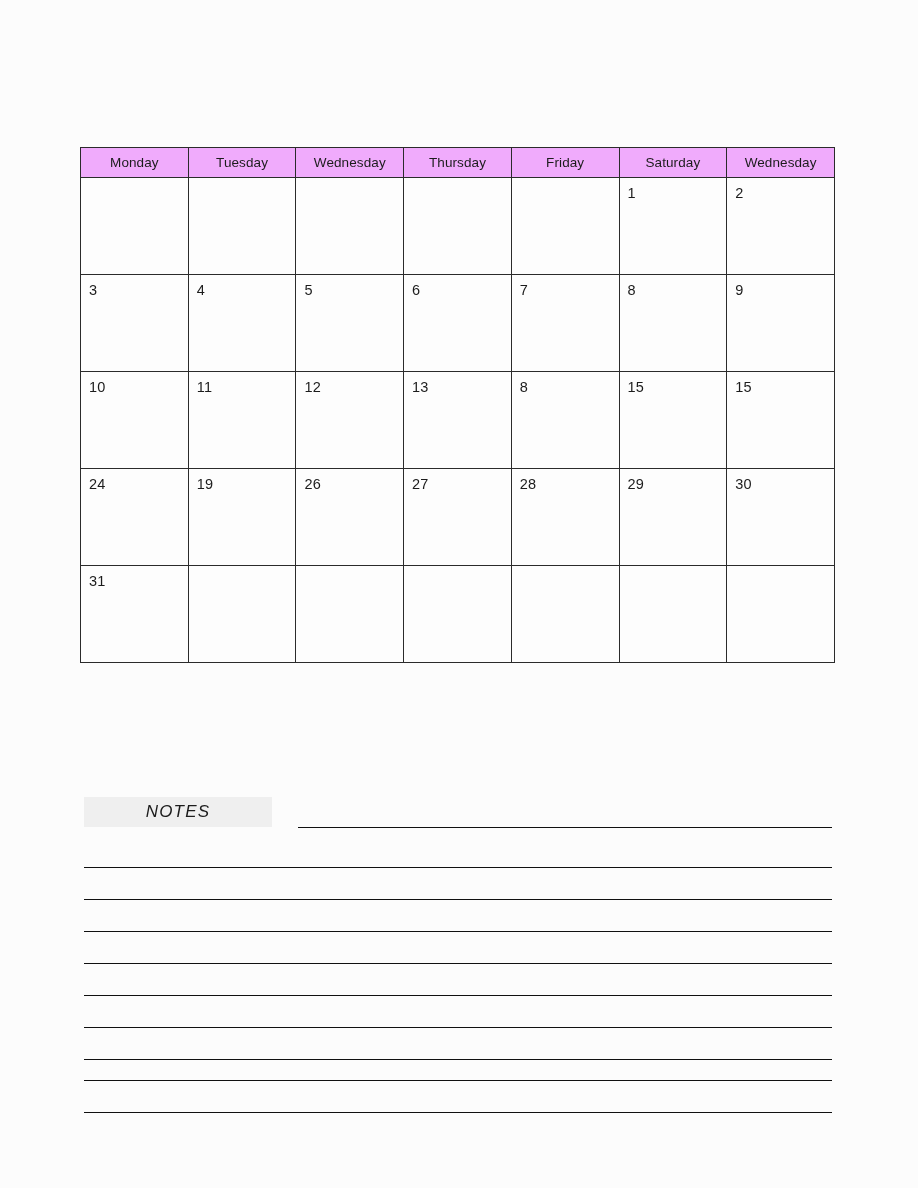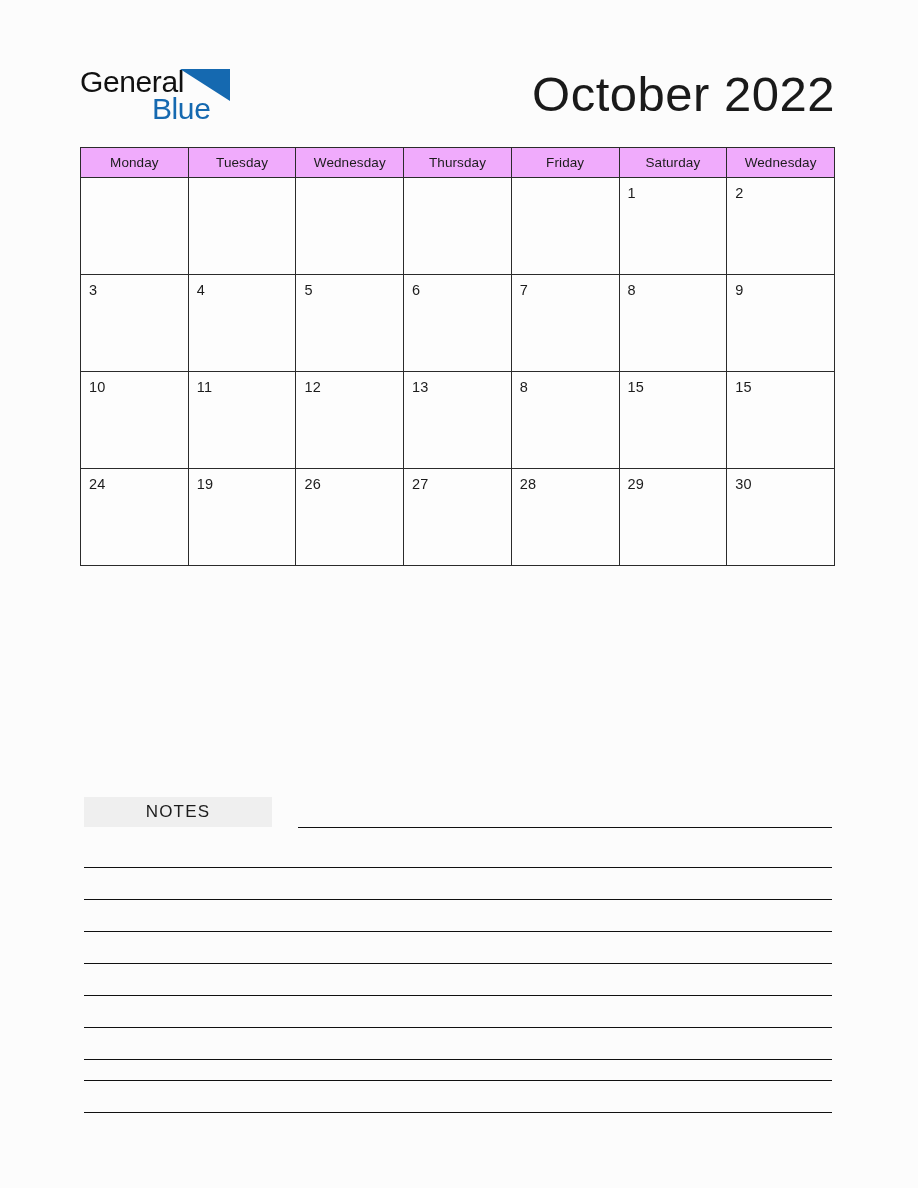--- a/index.html
+++ b/index.html
@@ -133,20 +133,21 @@
     display: flex;
     align-items: center;
     justify-content: center;
   }
   .notes-label {
     font-size: 17px;
     color: #1c1c1c;
     letter-spacing: 1.2px;
     font-weight: 400;
     font-family: "Liberation Sans", sans-serif;
+    font-style: italic;
   }
 
   .note-line {
     position: absolute;
     height: 0;
     border-top: 1.4px solid #101010;
   }
   .note-line.short {
     left: 214px;
     width: 534px;
@@ -154,32 +155,20 @@
   .note-line.full {
     left: 0;
     width: 748px;
   }
 </style>
 </head>
 <body>
 
 <div class="page">
 
-  <div class="header">
-
-    <div class="logo">
-      <span class="logo-general">General</span>
-      <span class="logo-blue">Blue</span>
-      <svg class="logo-triangle" viewBox="0 0 50 32" xmlns="http://www.w3.org/2000/svg">
-        <polygon points="0,0 50,0 50,32" fill="#1569b0"></polygon>
-      </svg>
-    </div>
-
-    <div class="month-title">October 2022</div>
-  </div>
 
   <table class="calendar">
     <thead>
       <tr>
         <th>Monday</th>
         <th>Tuesday</th>
         <th>Wednesday</th>
         <th>Thursday</th>
         <th>Friday</th>
         <th>Saturday</th>
@@ -215,20 +204,29 @@
         <td><span class="daynum">15</span></td>
       </tr>
       <tr>
         <td><span class="daynum">24</span></td>
         <td><span class="daynum">19</span></td>
         <td><span class="daynum">26</span></td>
         <td><span class="daynum">27</span></td>
         <td><span class="daynum">28</span></td>
         <td><span class="daynum">29</span></td>
         <td><span class="daynum">30</span></td>
+      </tr>
+      <tr>
+        <td><span class="daynum">31</span></td>
+        <td><span class="daynum"></span></td>
+        <td><span class="daynum"></span></td>
+        <td><span class="daynum"></span></td>
+        <td><span class="daynum"></span></td>
+        <td><span class="daynum"></span></td>
+        <td><span class="daynum"></span></td>
       </tr>
     </tbody>
   </table>
 
   <div class="notes">
     <div class="notes-label-box">
       <span class="notes-label">NOTES</span>
     </div>
     <div class="note-line short" style="top:30px;"></div>
     <div class="note-line full" style="top:70px;"></div>

